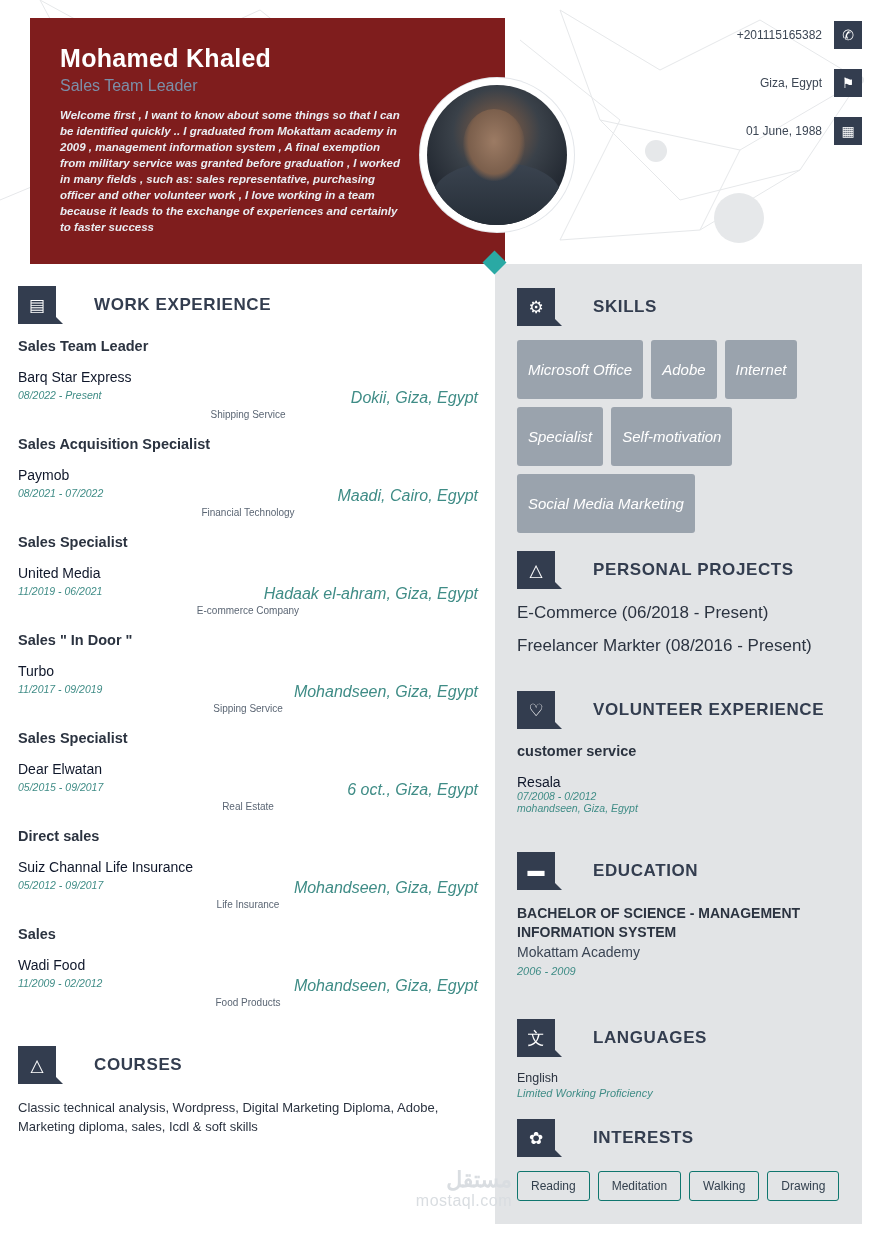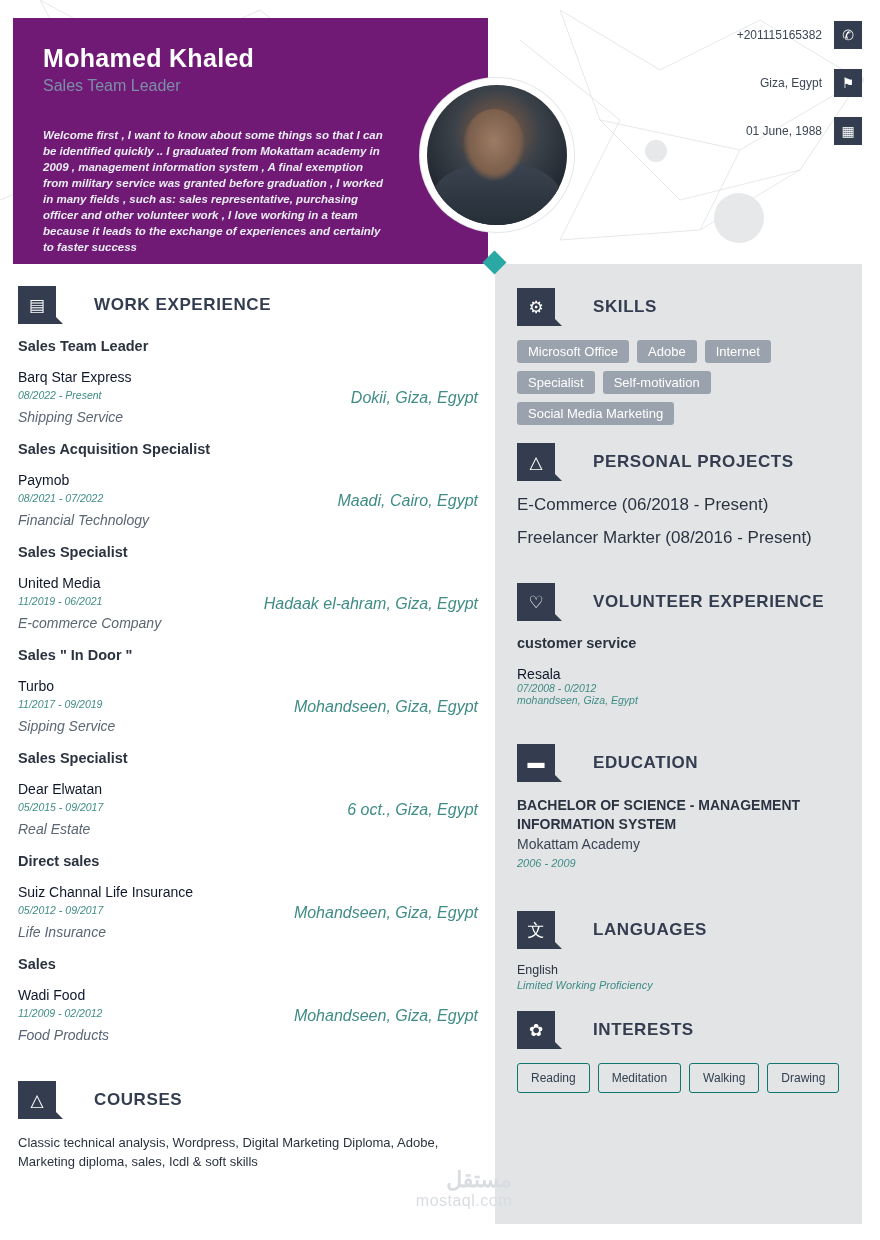--- a/index.html
+++ b/index.html
@@ -9,33 +9,33 @@
     font-family: "Liberation Sans", sans-serif;
     overflow: hidden;
   }
   .page { position: relative; width: 880px; height: 1240px; background: #fff; }
 
   
   .bg-net { position: absolute; inset: 0; z-index: 0; }
 
   
   .header-card {
-    position: absolute; left: 13px; top: 18px; width: 475px; height: 246px;
-    background: #701a75; z-index: 3;
+    position: absolute; left: 30px; top: 18px; width: 475px; height: 246px;
+    background: #7f1d1d; z-index: 3;
   }
   .hdr-name {
     color: #ffffff; font-size: 25px; font-weight: bold;
     letter-spacing: .3px; margin: 26px 0 0 30px;
   }
   .hdr-role {
     color: #7c8fa8; font-size: 16px; margin: 4px 0 0 30px;
   }
   .hdr-summary {
     color: #e9edf2; font-size: 11.5px; font-style: italic; font-weight: bold;
-    line-height: 16px; margin: 32px 30px 0 30px; width: 345px;
+    line-height: 16px; margin: 12px 30px 0 30px; width: 345px;
   }
   .photo-ring {
     position: absolute; left: 420px; top: 78px; width: 154px; height: 154px;
     border-radius: 50%; background: #ffffff; z-index: 4;
     display: flex; align-items: center; justify-content: center;
     box-shadow: 0 0 0 1px #e3e6ea;
   }
   .photo {
     width: 140px; height: 140px; border-radius: 50%;
     background: radial-gradient(circle at 50% 34%, #8d7260 0%, #6b5446 16%, #3a4149 38%, #222831 70%, #14171c 100%);
@@ -89,29 +89,29 @@
   .sec-title {
     font-size: 17px; font-weight: bold; color: #333d4f; letter-spacing: .6px; margin-left: 24px;
   }
 
   .job { margin-bottom: 16px; position: relative; }
   .job-title { font-size: 14.5px; font-weight: bold; color: #2b3340; }
   .job-org { font-size: 14px; color: #0f172a; margin-top: 15px; }
   .job-meta { display: flex; justify-content: space-between; margin-top: 4px; }
   .job-dates { font-size: 10.5px; color: #3f8c86; font-style: italic; }
   .job-loc { font-size: 16px; color: #3f8c86; font-style: italic; }
-  .job-note { font-size: 14px; color: #5b6674; font-style: italic; margin-top: 2px; }
+  .job-note { font-size: 10px; color: #5b6674; margin-top: 2px; text-align: center; }
 
   .courses-text { font-size: 13px; color: #2b3340; line-height: 19px; }
 
   
   .chips { display: flex; flex-wrap: wrap; gap: 8px; margin-bottom: 18px; }
   .chip {
-    background: #9aa3ad; color: #fff; font-size: 13px;
-    padding: 4px 11px; border-radius: 3px;
+    background: #9aa3ad; color: #fff; font-size: 15px;
+    padding: 21px 11px; border-radius: 3px; font-style: italic;
   }
   .chip-light {
     background: #e2e4e6; color: #33404e; font-size: 12px;
     padding: 7px 13px; border: 1px solid #0f766e; border-radius: 3px;
   }
   .proj { font-size: 17px; color: #2b3340; margin-bottom: 13px; }
   .edu-title { font-size: 14px; font-weight: bold; color: #2b3340; line-height: 19px; }
   .edu-org { font-size: 14px; color: #3a4453; margin-top: 2px; }
   .edu-dates { font-size: 11px; color: #3f8c86; font-style: italic; margin-top: 5px; }
   .lang-name { font-size: 12.5px; color: #2b3340; }

